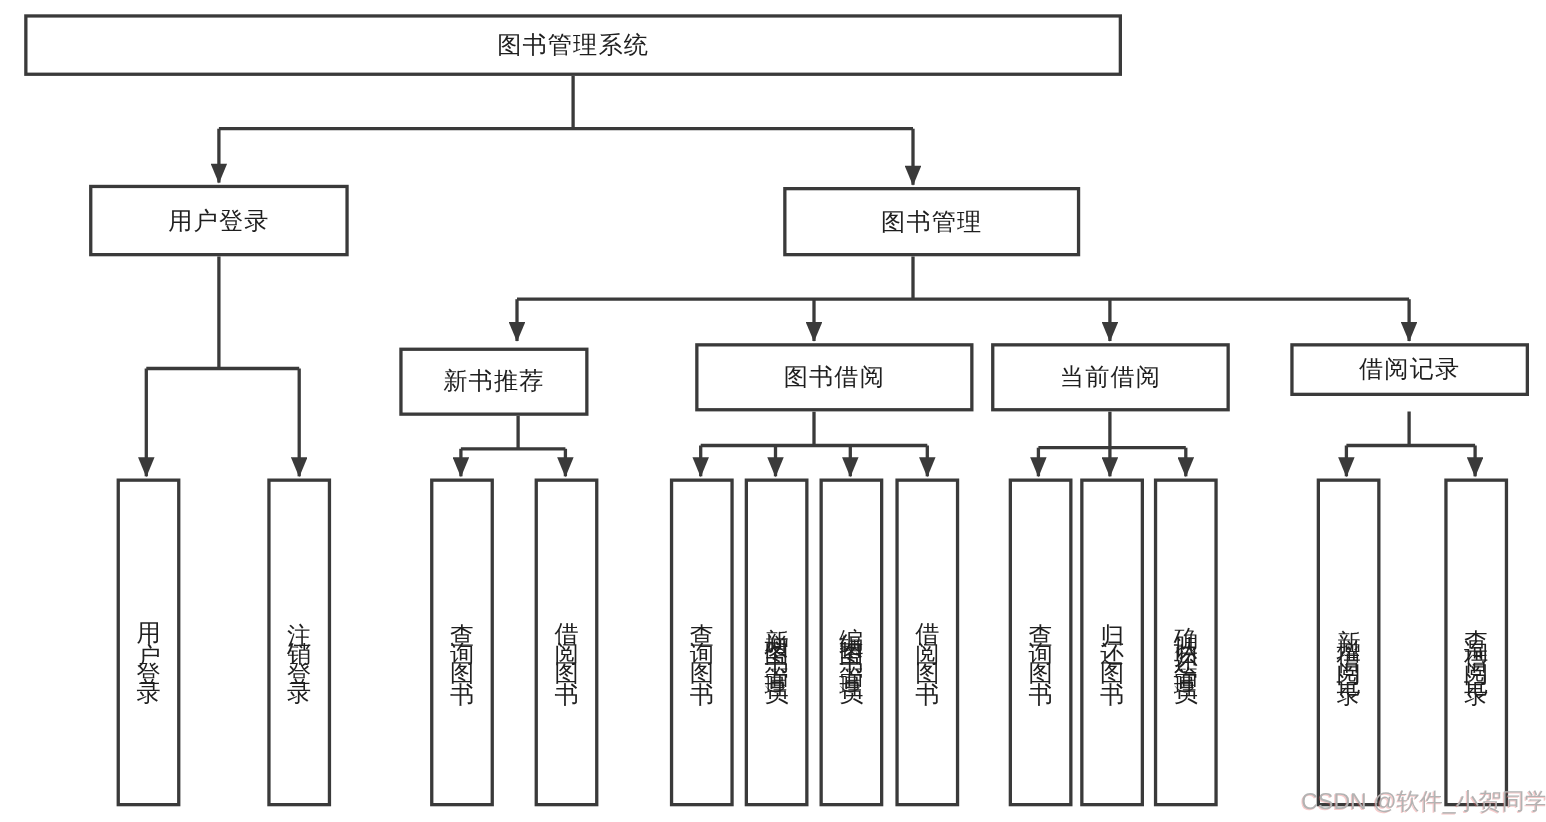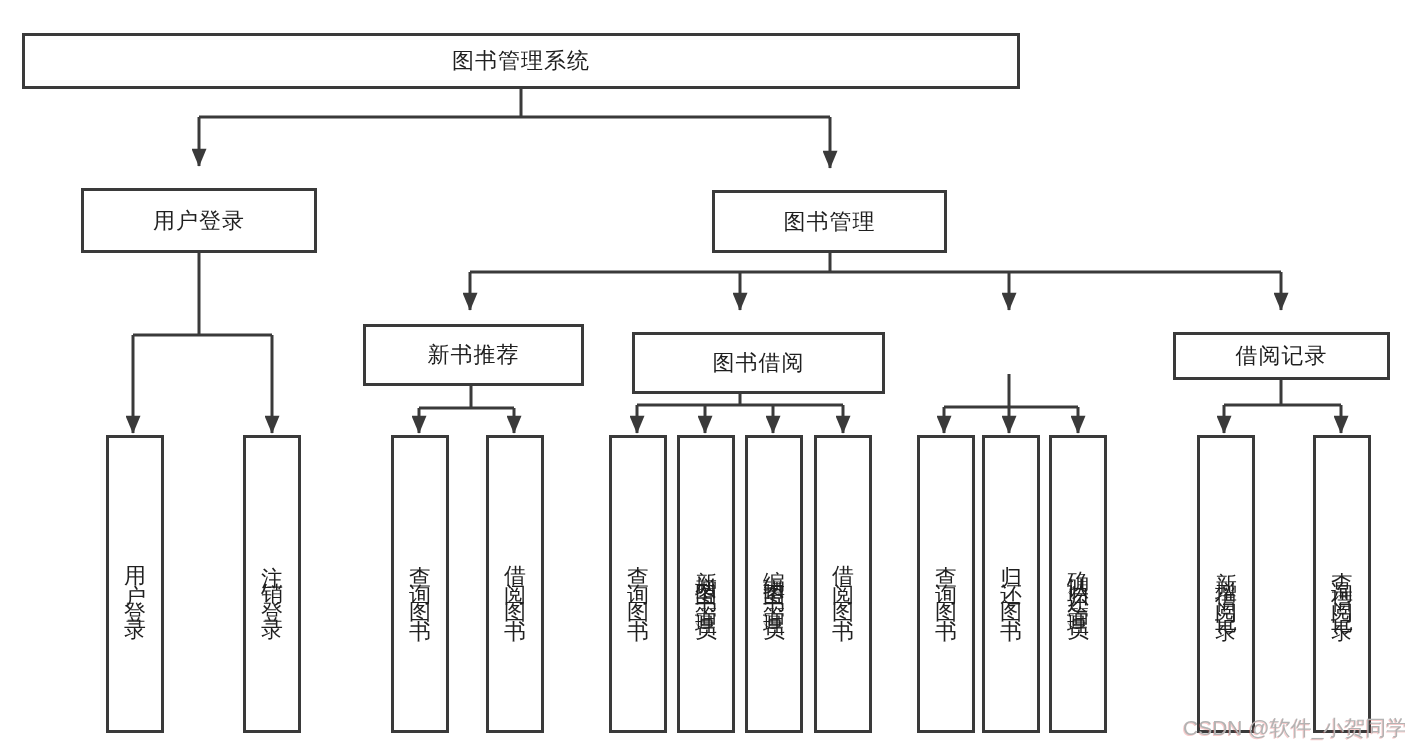--- a/index.html
+++ b/index.html
@@ -18,21 +18,20 @@
   }
   #wires{position:absolute;left:0;top:0;z-index:1;}
   .hbox{
     position:absolute;z-index:2;
     border:3px solid var(--line);
     background:var(--bg);
     display:flex;align-items:center;justify-content:center;
     font-size:22px;color:var(--text);
     box-sizing:border-box;
     letter-spacing:1px;
-    margin-top:20px;
   }
   .vbox{
     position:absolute;z-index:2;
     top:435px;height:298px;width:58px;
     border:3px solid var(--line);
     background:var(--bg);
     display:flex;align-items:center;justify-content:center;
     box-sizing:border-box;
   }
   .vtext{
@@ -101,29 +100,32 @@
     </g>
   </svg>
 
   <div class="hbox" style="left:22px;top:13px;width:998px;height:56px">
     <span>图书管理系统</span>
   </div>
 
   <div class="hbox" style="left:81px;top:168px;width:236px;height:65px">
     <span>用户登录</span>
   </div>
-  <div class="hbox" style="left:712px;top:170px;width:235px;height:63px">
+  <div class="hbox" style="left:712px;top:170px;width:270px;height:63px">
     <span>图书管理</span>
   </div>
 
-  <div class="hbox" style="left:363px;top:304px;width:221px;height:62px">
+  <div class="hbox" style="left:363px;top:316px;width:172px;height:62px">
     <span>新书推荐</span>
   </div>
   <div class="hbox" style="left:632px;top:312px;width:253px;height:62px">
     <span>图书借阅</span>
+  </div>
+  <div class="hbox" style="left:901px;top:312px;width:217px;height:62px">
+    <span>当前借阅</span>
   </div>
   <div class="hbox" style="left:1173px;top:312px;width:217px;height:48px">
     <span>借阅记录</span>
   </div>
 
   <div class="vbox" style="left:106px">
     <span class="vtext ls4">用户登录</span>
   </div>
   <div class="vbox" style="left:243px">
     <span class="vtext ls4">注销登录</span>

